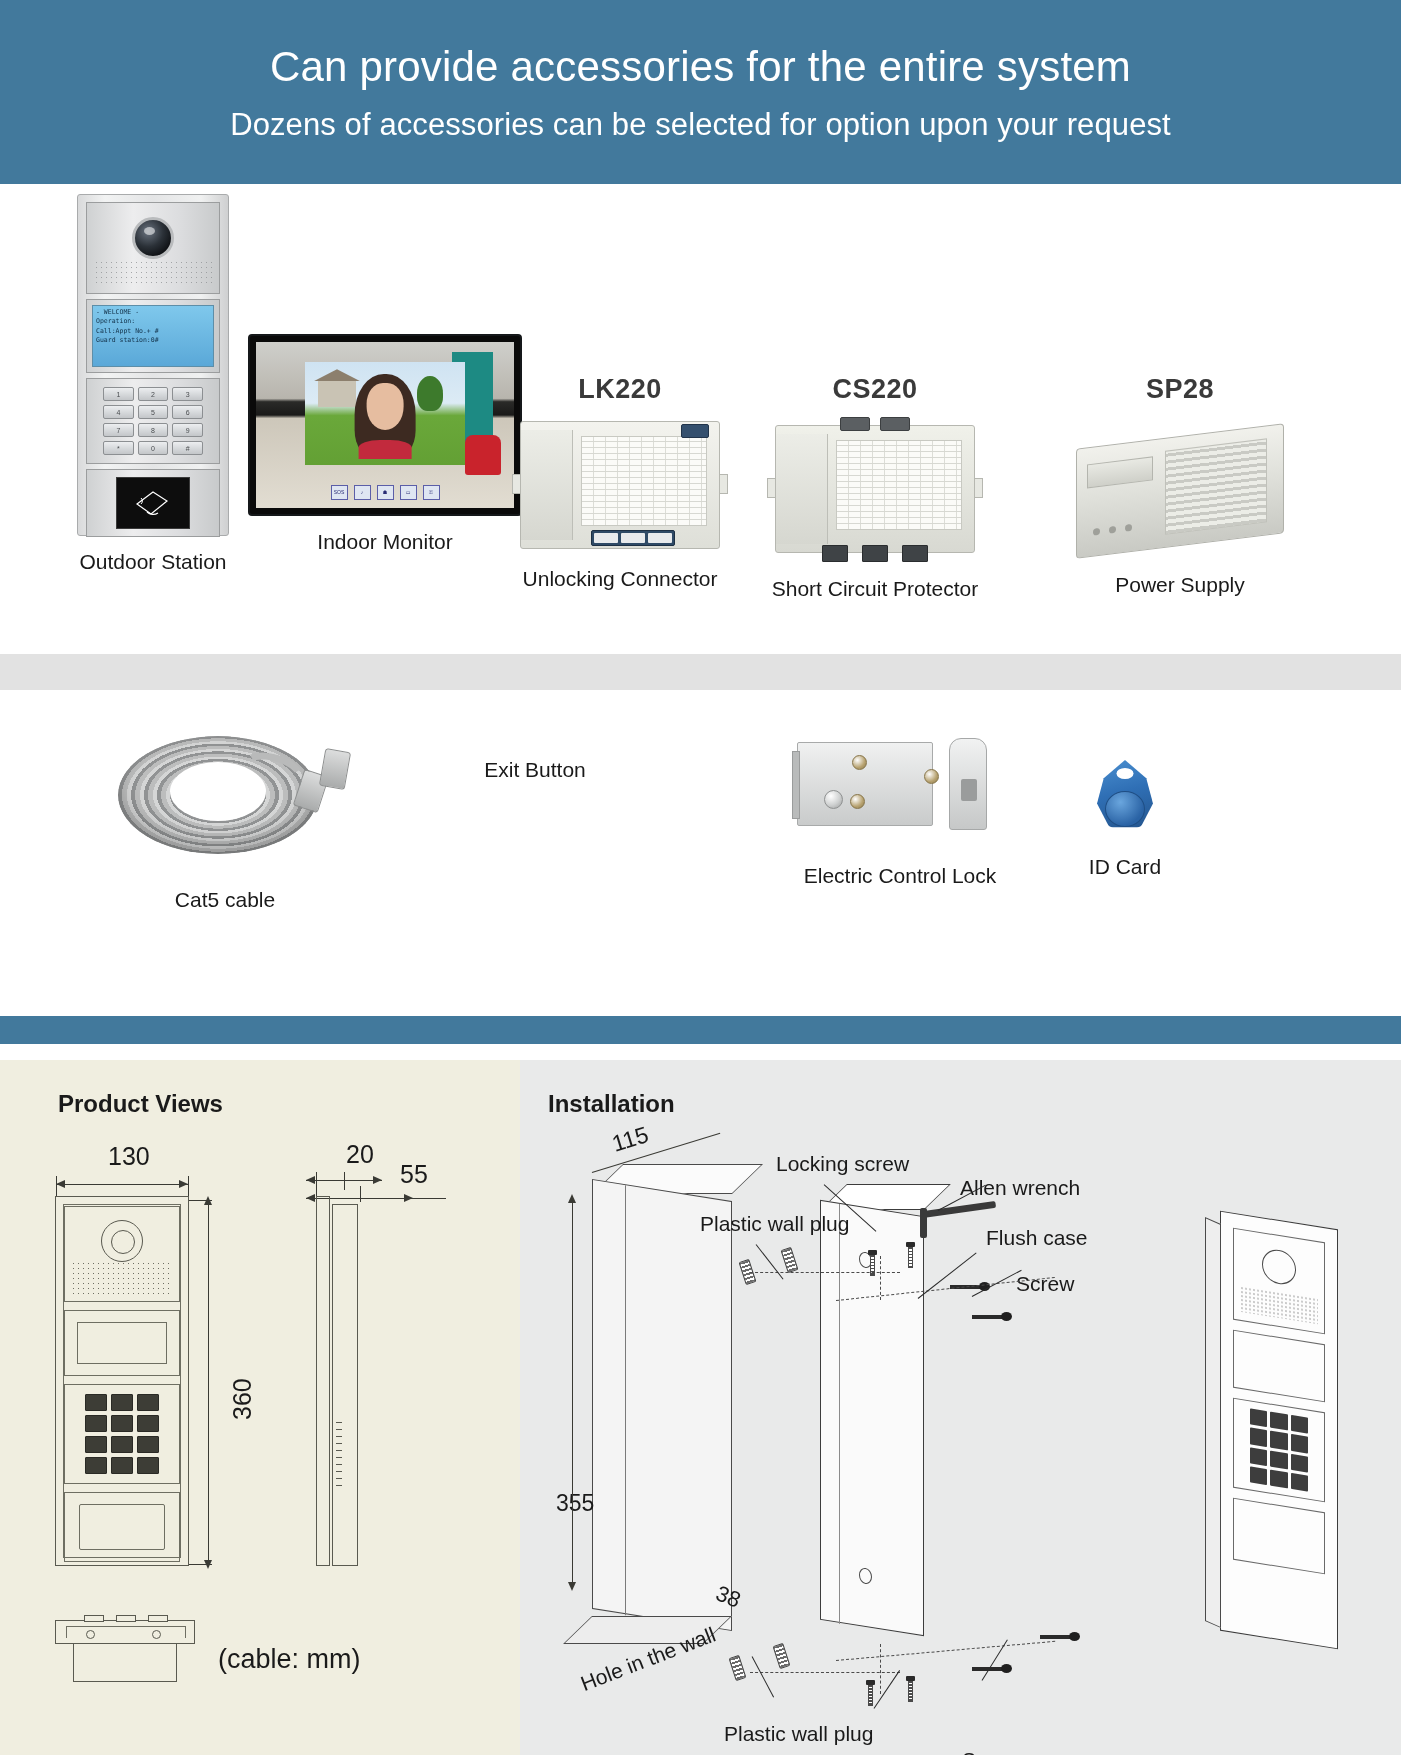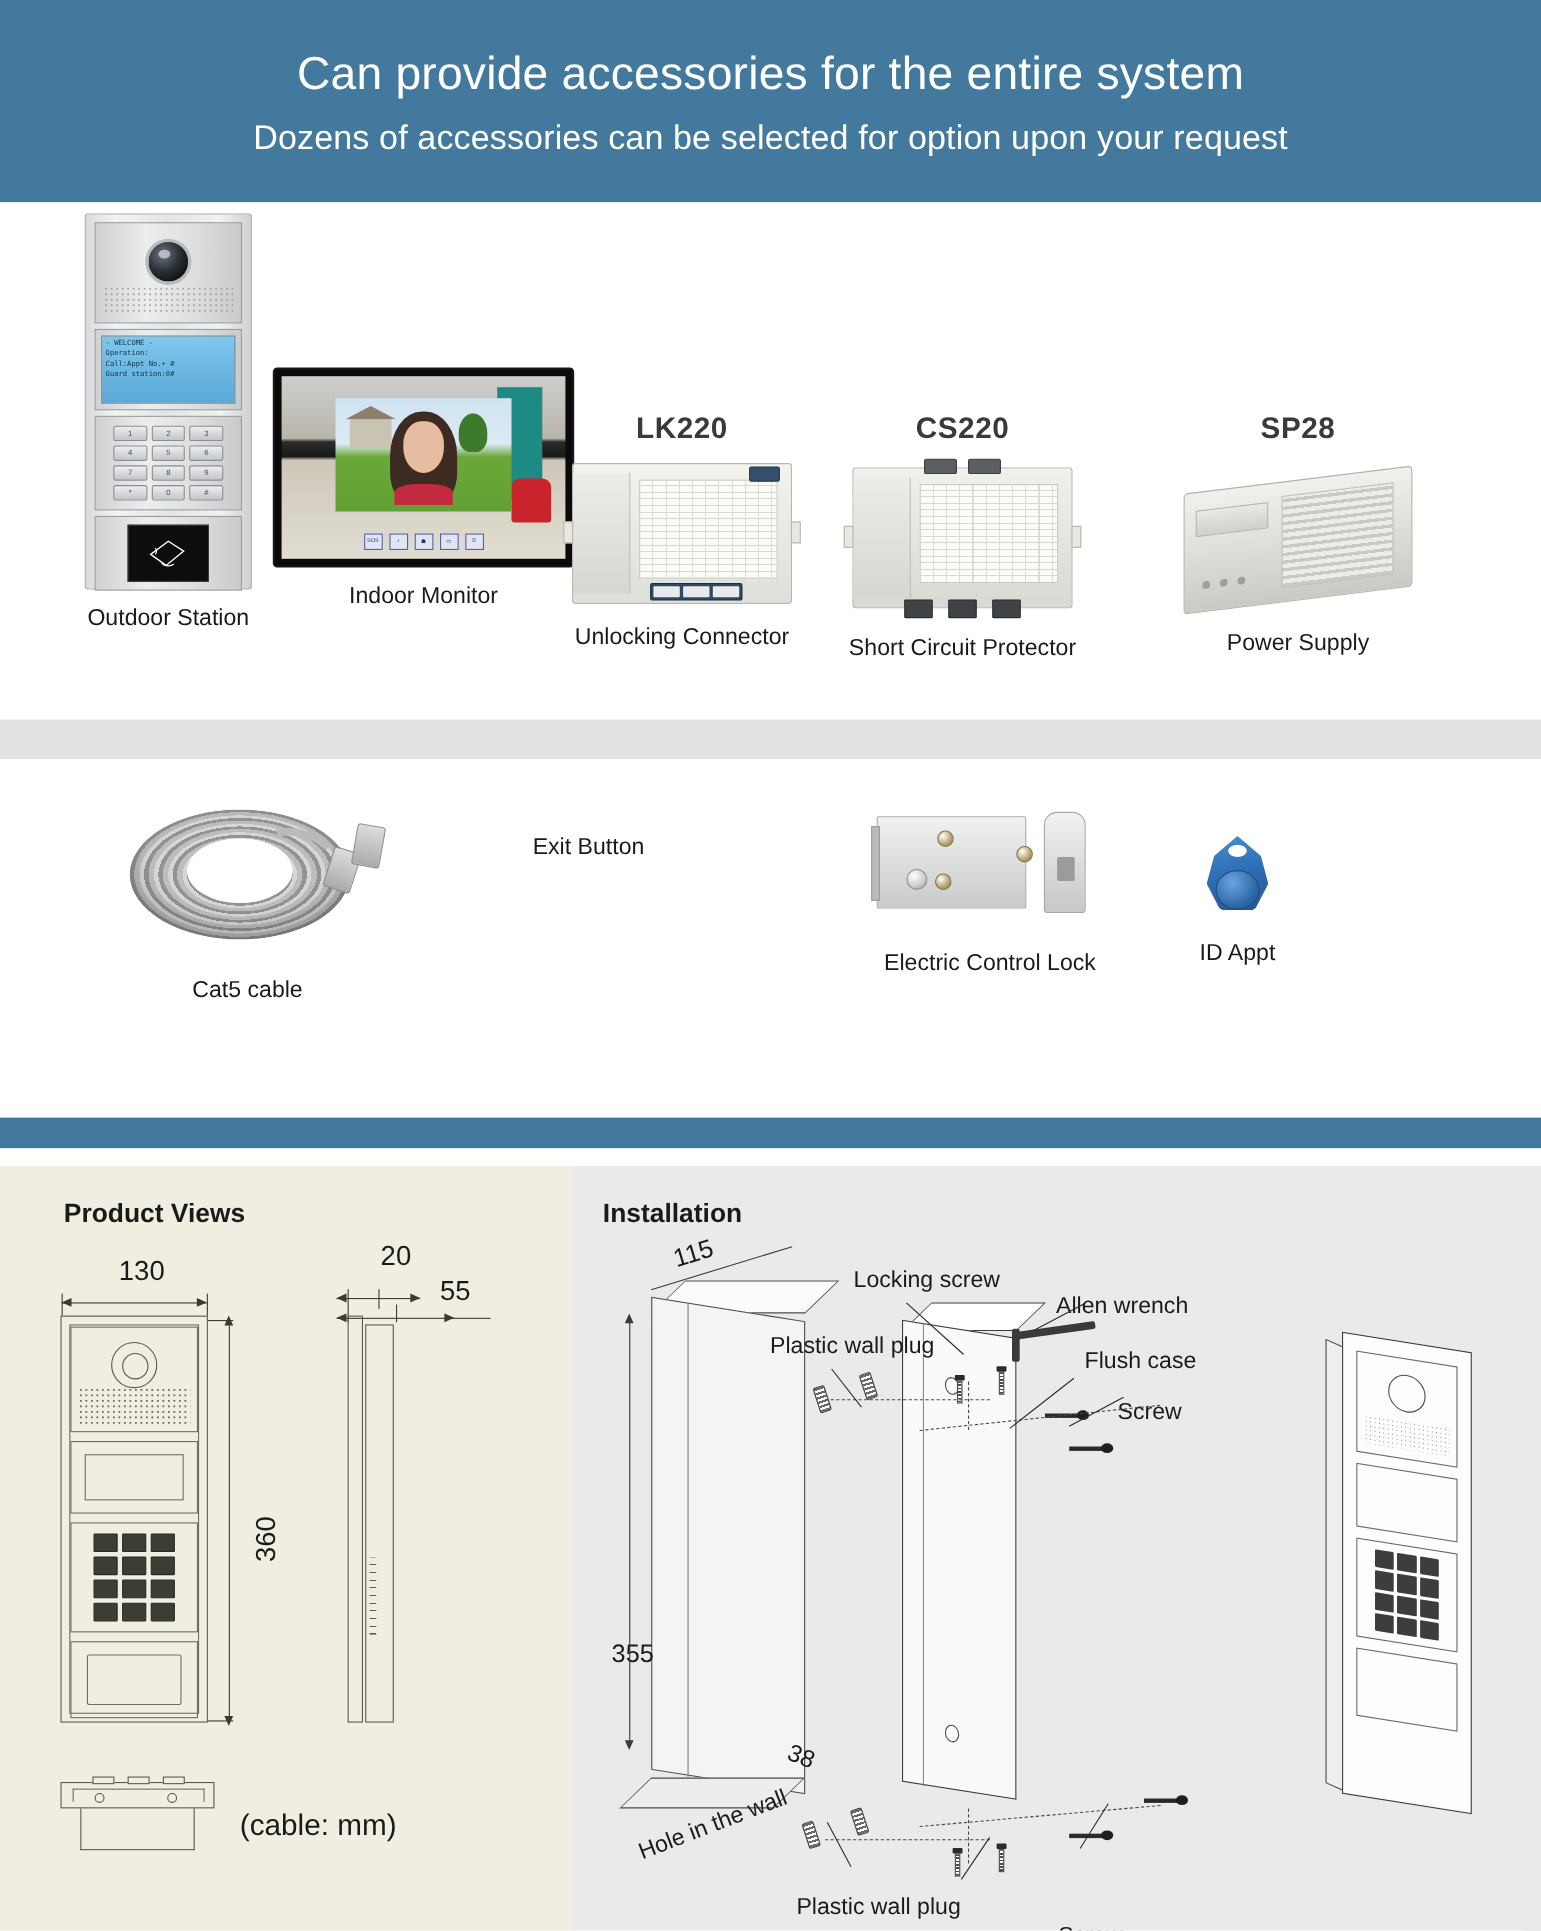--- a/index.html
+++ b/index.html
@@ -578,21 +578,21 @@
     <div class="cell-label" style="margin-top:26px;text-align:center;">Electric Control Lock</div>
   </div>
 
   <div class="cell" style="left:1025px; top:55px; width:200px;">
     <div style="display:flex;justify-content:center;height:100px;align-items:center;">
       <div class="fob">
         <div class="fob-hole"></div>
         <div class="fob-disc"></div>
       </div>
     </div>
-    <div class="cell-label" style="margin-top:10px;">ID Appt</div>
+    <div class="cell-label" style="margin-top:10px;">ID Card</div>
   </div>
 </div>
 
 <div class="band-white-sm"></div>
 <div class="band-blue"></div>
 <div class="band-white-sm"></div>
 
 <div class="bottom">
 
   <div class="pv-pane">
@@ -605,21 +605,21 @@
     <div class="dline v" style="left:56px;top:116px;height:26px;"></div>
     <div class="dline v" style="left:188px;top:116px;height:26px;"></div>
 
     <div class="dimtxt rot" style="left:228px;top:360px;">360</div>
     <div class="dline v" style="left:208px;top:140px;height:364px;"></div>
     <div class="arrow u" style="left:204px;top:136px;"></div>
     <div class="arrow d" style="left:204px;top:500px;"></div>
     <div class="dline h" style="left:188px;top:140px;width:24px;"></div>
     <div class="dline h" style="left:188px;top:504px;width:24px;"></div>
 
-    <div class="dimtxt" style="left:346px;top:68px;">20</div>
+    <div class="dimtxt" style="left:346px;top:80px;">20</div>
     <div class="dimtxt" style="left:400px;top:100px;">55</div>
     <div class="dline h" style="left:306px;top:120px;width:76px;"></div>
     <div class="arrow l" style="left:306px;top:116px;"></div>
     <div class="arrow r" style="left:373px;top:116px;"></div>
     <div class="dline h" style="left:306px;top:138px;width:140px;"></div>
     <div class="arrow l" style="left:306px;top:134px;"></div>
     <div class="arrow r" style="left:404px;top:134px;"></div>
     <div class="dline v" style="left:316px;top:112px;height:30px;"></div>
     <div class="dline v" style="left:344px;top:112px;height:18px;"></div>
     <div class="dline v" style="left:360px;top:126px;height:16px;"></div>

